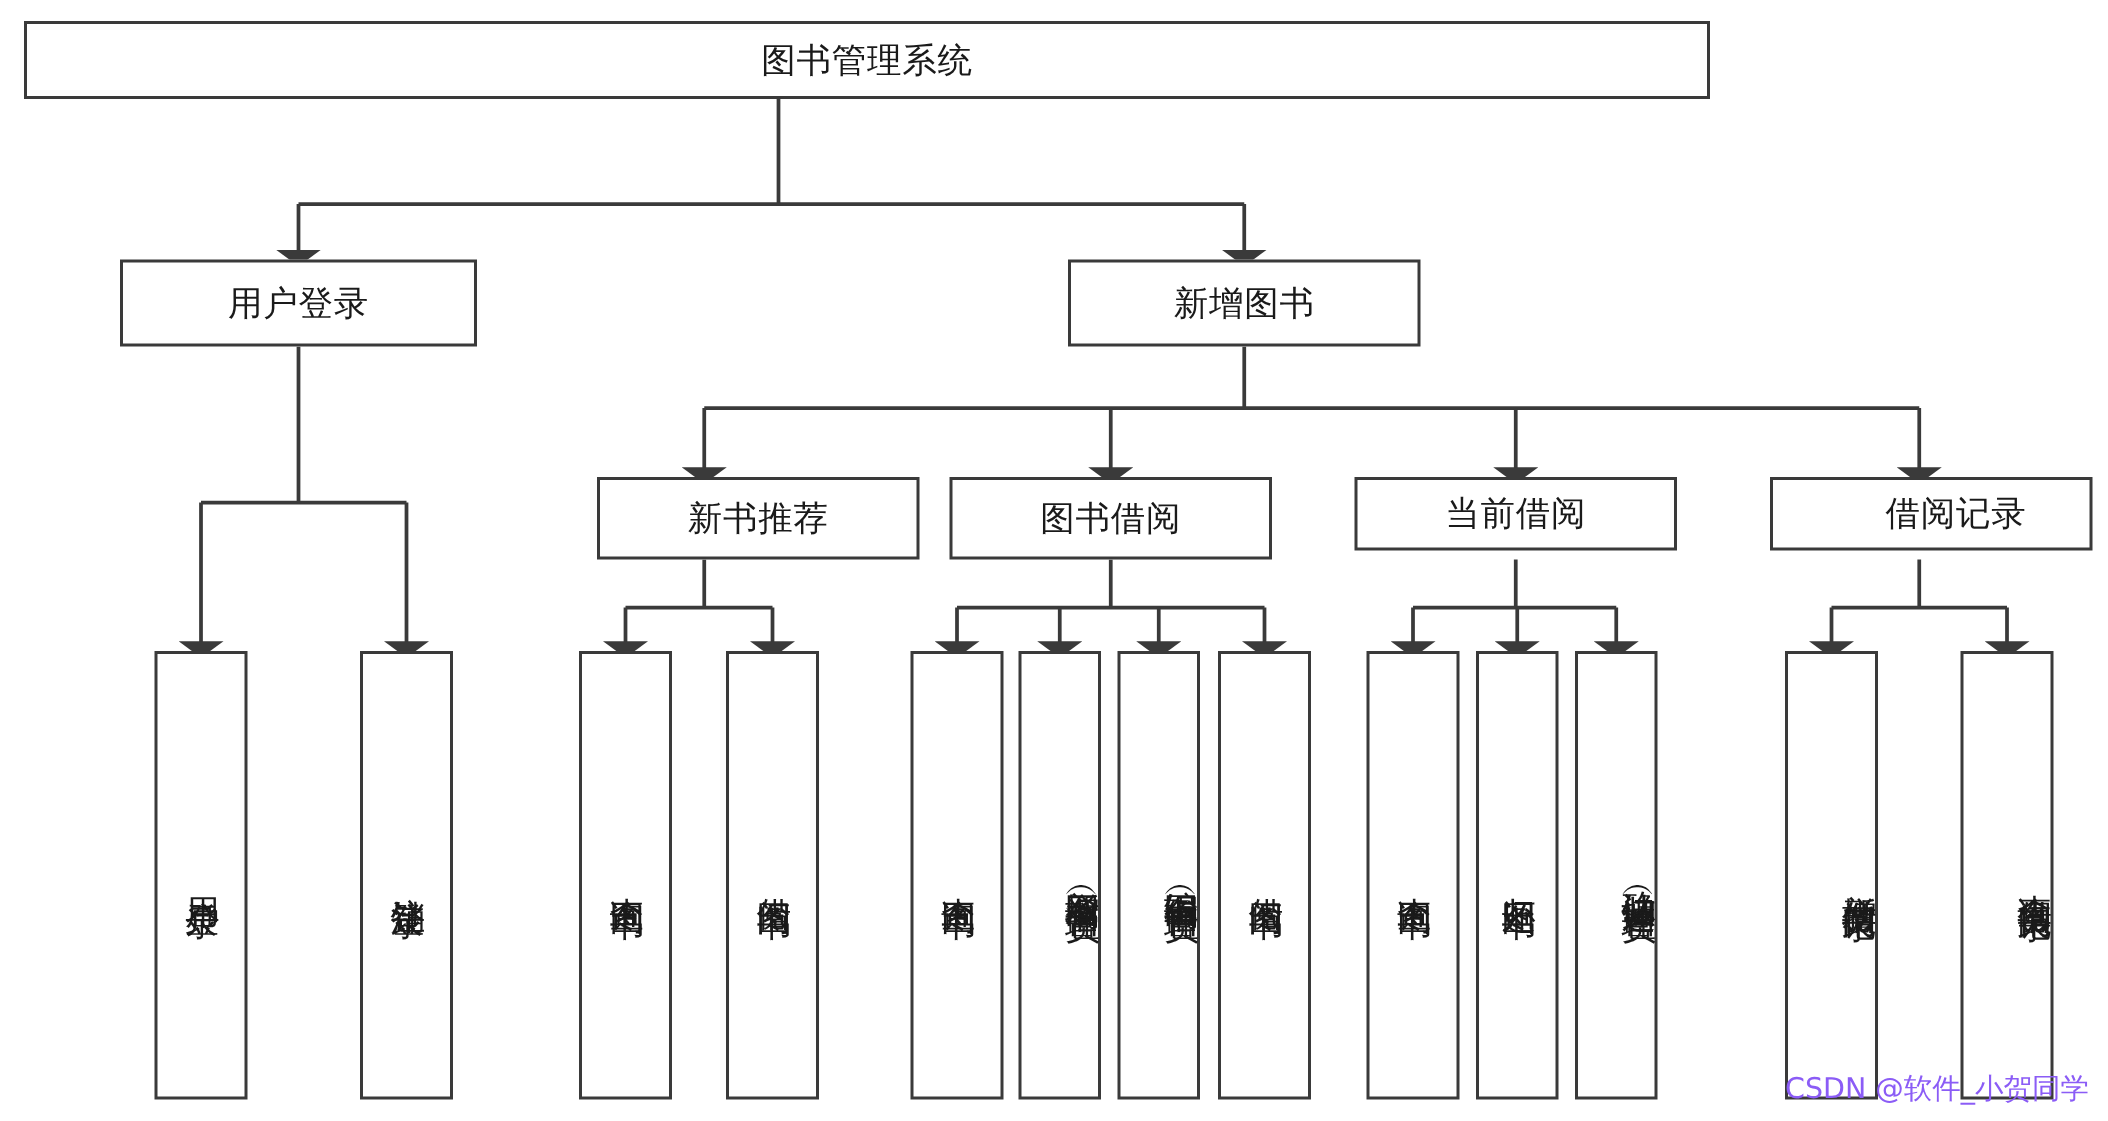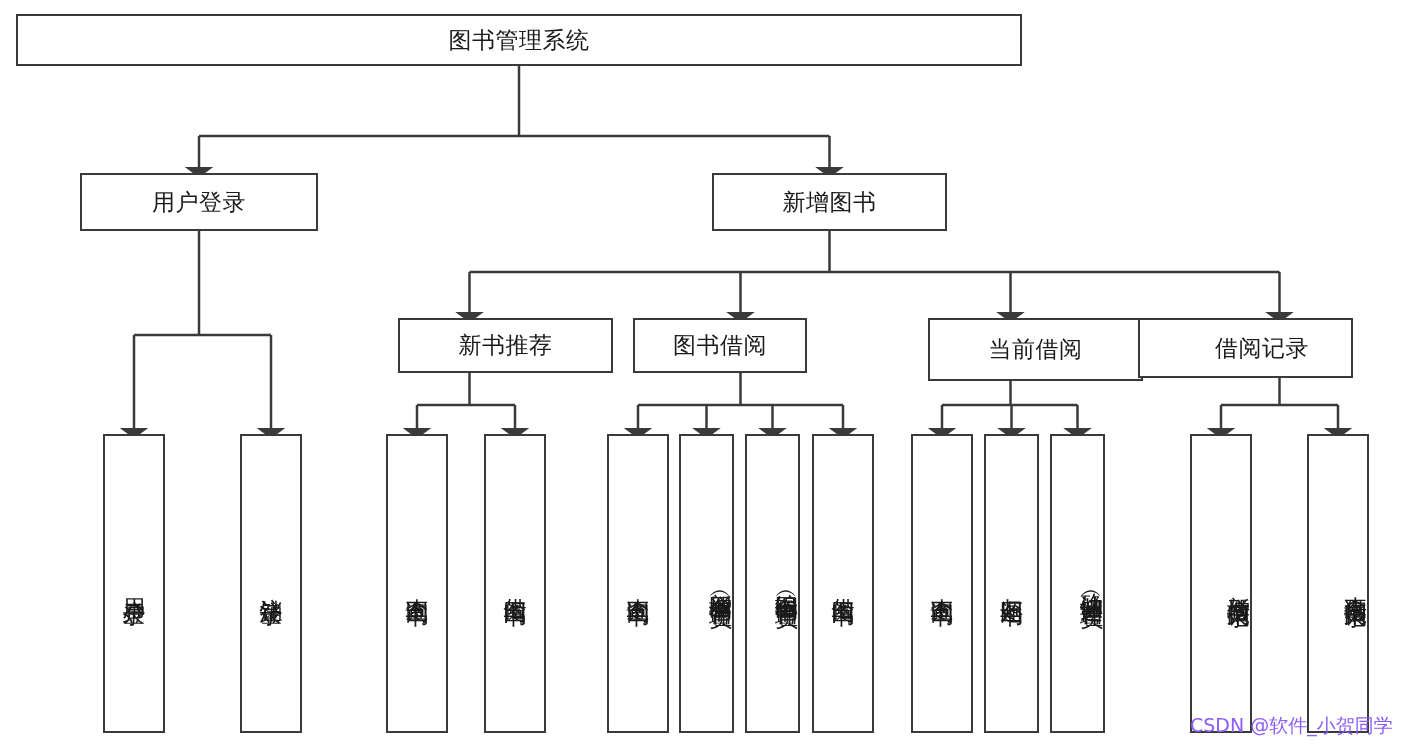--- a/index.html
+++ b/index.html
@@ -108,39 +108,39 @@
         <path d="M1011.5,405 L1011.5,433" marker-end="url(#arrow)"></path>
         <path d="M1077.5,405 L1077.5,433" marker-end="url(#arrow)"></path>
         <path d="M1279.5,373 L1279.5,405"></path>
         <path d="M1221,405 L1338,405"></path>
         <path d="M1221,405 L1221,433" marker-end="url(#arrow)"></path>
         <path d="M1338,405 L1338,433" marker-end="url(#arrow)"></path>
       </g>
   </svg>
 
   <div id="node-layer">
-      <div class="node h" style="left: 16px; top: 14px; width: 1006px; height: 52px;">
+      <div class="node h" style="left: 16px; top: 14px; width: 1124px; height: 52px;">
         <span>图书管理系统</span>
       </div>
       <div class="node h" style="left: 80px; top: 173px; width: 238px; height: 58px;">
         <span>用户登录</span>
       </div>
       <div class="node h" style="left: 712px; top: 173px; width: 235px; height: 58px;">
         <span>新增图书</span>
       </div>
       <div class="node h" style="left: 362px; top: 318px; width: 215px; height: 55px; margin-left: 36px;">
         <span>新书推荐</span>
       </div>
-      <div class="node h" style="left: 633px; top: 318px; width: 174px; height: 55px;">
+      <div class="node h" style="left: 633px; top: 318px; width: 215px; height: 55px;">
         <span>图书借阅</span>
       </div>
-      <div class="node h" style="left: 928px; top: 318px; width: 215px; height: 63px; justify-content: center;">
+      <div class="node h" style="left: 903px; top: 318px; width: 215px; height: 49px; justify-content: center;">
         <span>当前借阅</span>
       </div>
-      <div class="node h" style="left: 1138px; top: 318px; width: 215px; height: 60px; padding-left: 33px;">
+      <div class="node h" style="left: 1180px; top: 318px; width: 215px; height: 49px; padding-left: 33px;">
         <span>借阅记录</span>
       </div>
       <div class="node v mid" style="left: 103px; top: 434px; width: 62px; height: 299px;">
         <span>用户登录</span>
       </div>
       <div class="node v mid" style="left: 240px; top: 434px; width: 62px; height: 299px;">
         <span>注销登录</span>
       </div>
       <div class="node v mid" style="left: 386px; top: 434px; width: 62px; height: 299px;">
         <span>查询图书</span>

